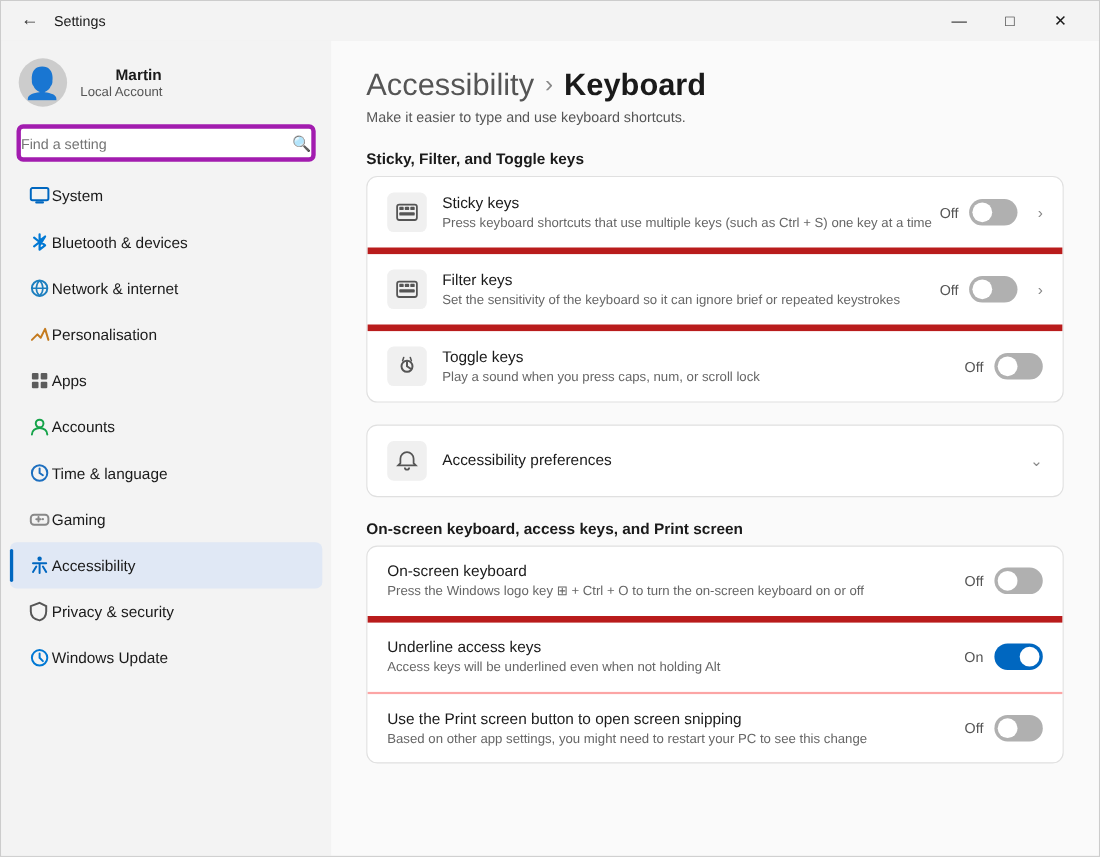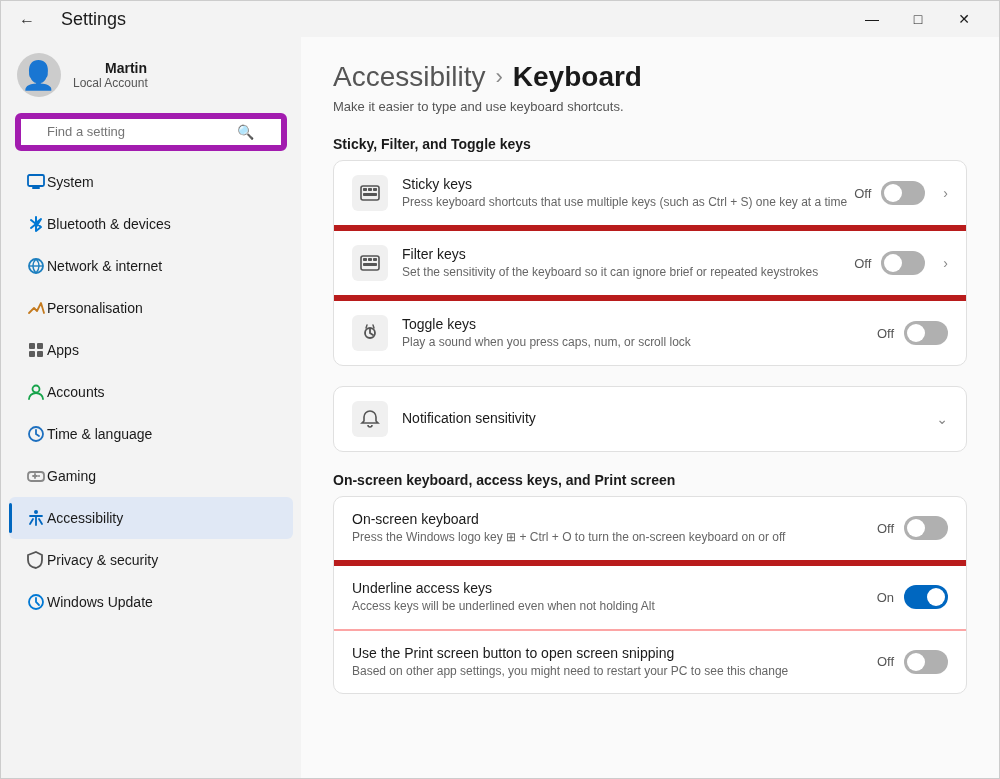--- a/index.html
+++ b/index.html
@@ -28,23 +28,22 @@
       padding: 0 12px;
       justify-content: space-between;
       flex-shrink: 0;
     }
     .title-bar-left {
       display: flex;
       align-items: center;
       gap: 8px;
     }
     .title-bar-title {
-      font-size: 18px;
-      color: #1a1a1a;
-      margin-left: 12px;
+      font-size: 13px;
+      color: #1a1a1a;
     }
     .title-bar-controls {
       display: flex;
       gap: 0;
     }
     .title-btn {
       width: 46px;
       height: 36px;
       border: none;
       background: transparent;
@@ -89,25 +88,25 @@
     .avatar-icon {
       font-size: 28px;
       color: #666;
     }
     .user-info { display: flex; flex-direction: column; }
     .user-name { font-size: 14px; font-weight: 600; color: #1a1a1a; padding-left: 32px; }
     .user-type { font-size: 12px; color: #555; }
     .search-box {
       margin: 4px 14px 10px 14px;
       display: flex;
-      align-items: flex-start;
+      align-items: center;
       background: white;
-      border: 6px solid #a21caf;
+      border: 4px solid #a21caf;
       border-radius: 6px;
-      padding: 5px 26px;
+      padding: 5px 0;
       gap: 8px;
     }
     .search-input {
       border: none;
       outline: none;
       font-size: 13px;
       flex: 1;
       background: transparent;
       color: #333;
     }
@@ -526,21 +525,21 @@
 
       <div class="settings-group">
         <div class="setting-item">
           <div class="setting-icon">
             <svg width="22" height="22" viewBox="0 0 22 22">
                 <path d="M11 3a6 6 0 0 1 6 6v4l2 2H3l2-2V9a6 6 0 0 1 6-6z" fill="none" stroke="#555" stroke-width="1.6"></path>
                 <path d="M9 17a2 2 0 0 0 4 0" fill="none" stroke="#555" stroke-width="1.6"></path>
               </svg>
           </div>
           <div class="setting-text">
-            <div class="setting-title">Notification sensitivity</div>
+            <div class="setting-title">Accessibility preferences</div>
           </div>
           <div class="setting-control">
             <span class="chevron-down">⌄</span>
           </div>
         </div>
       </div>
 
       <div class="section2-header">On-screen keyboard, access keys, and Print screen</div>
       <div class="settings-group">
 

